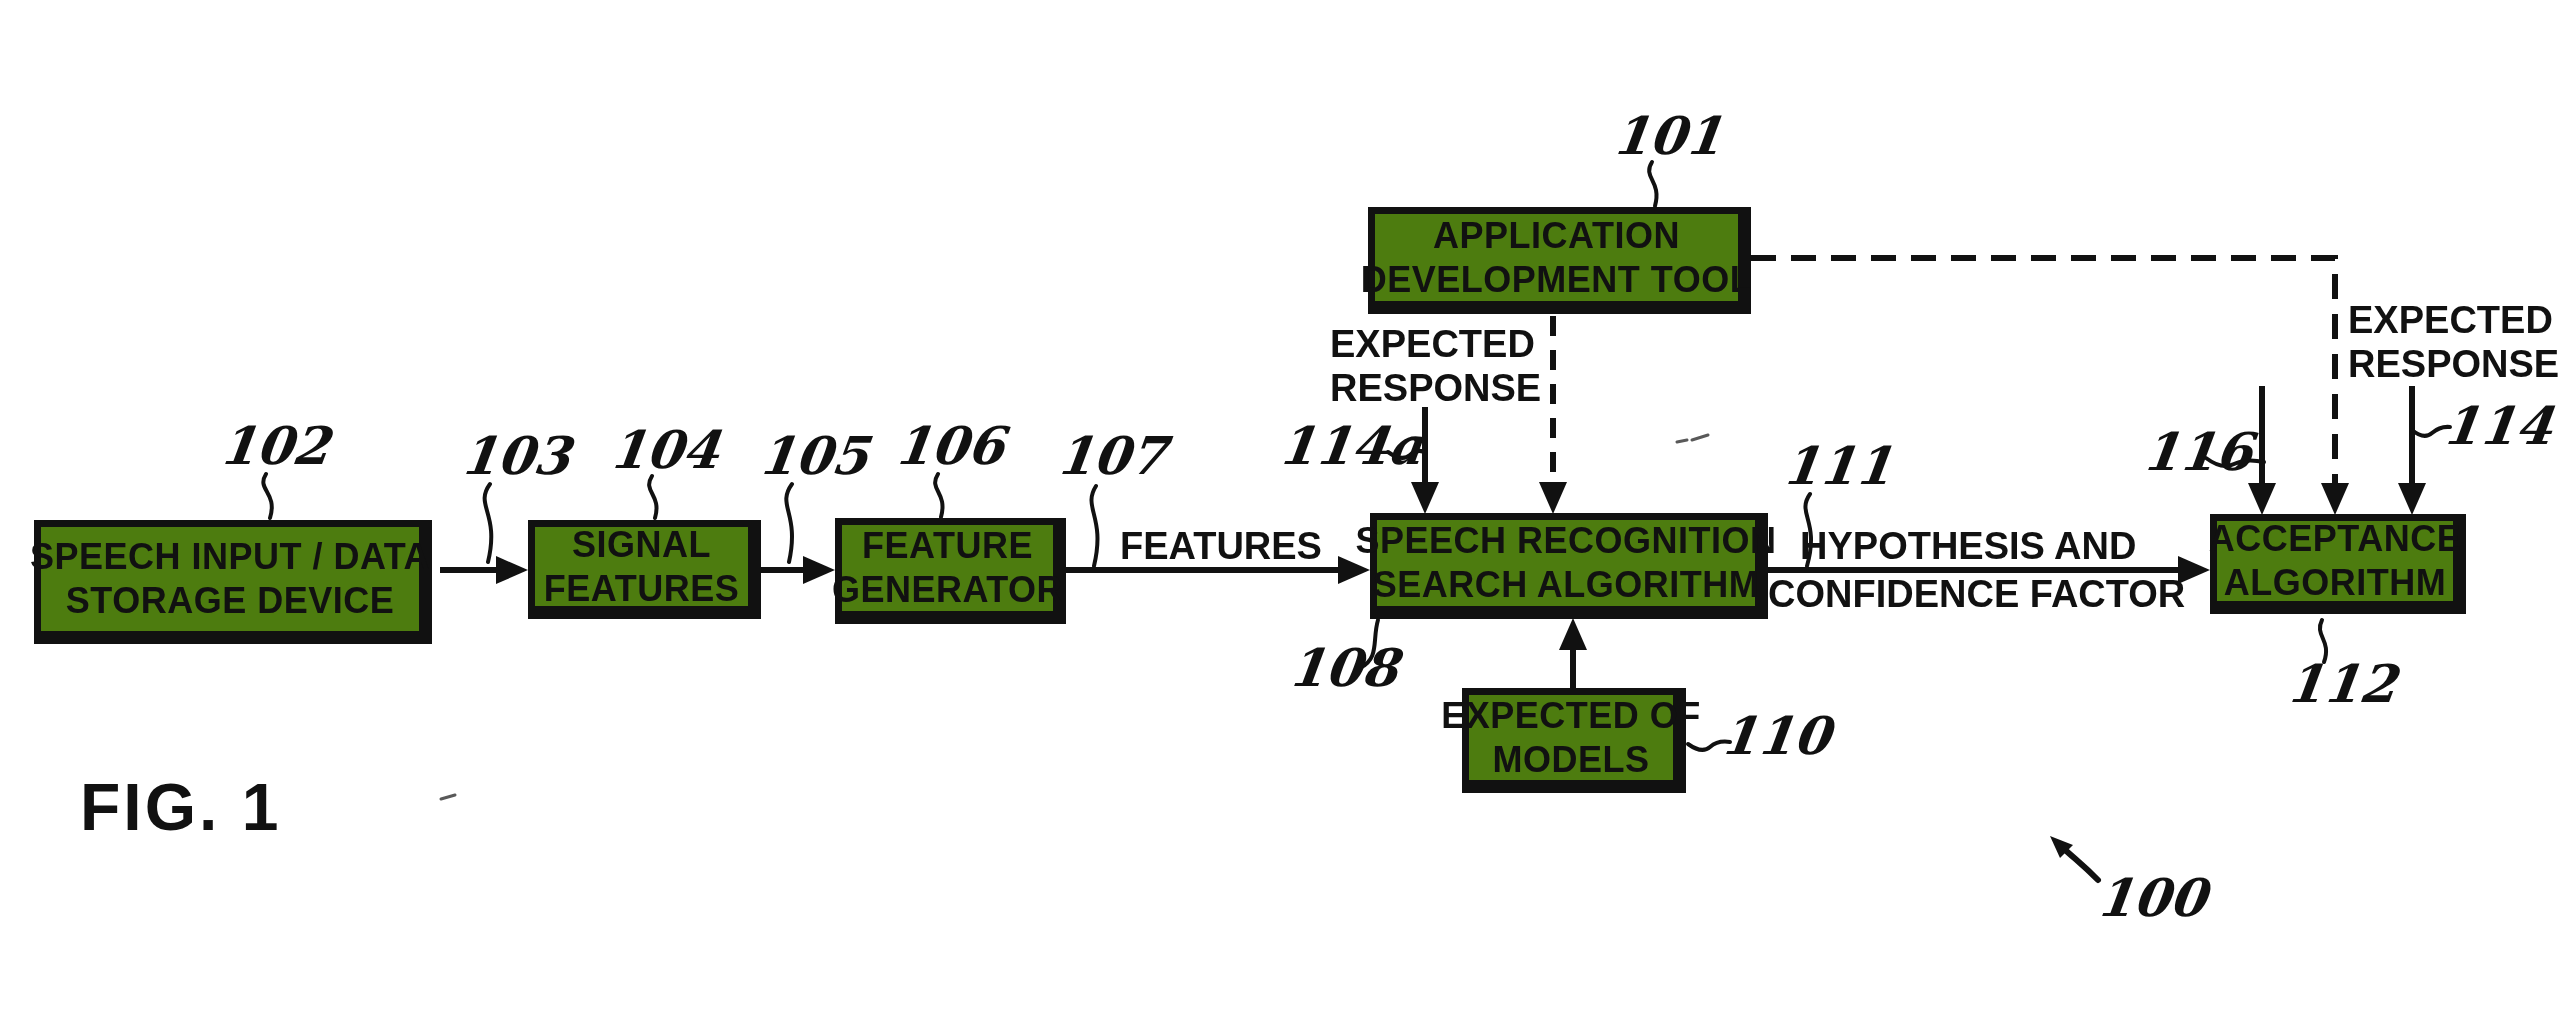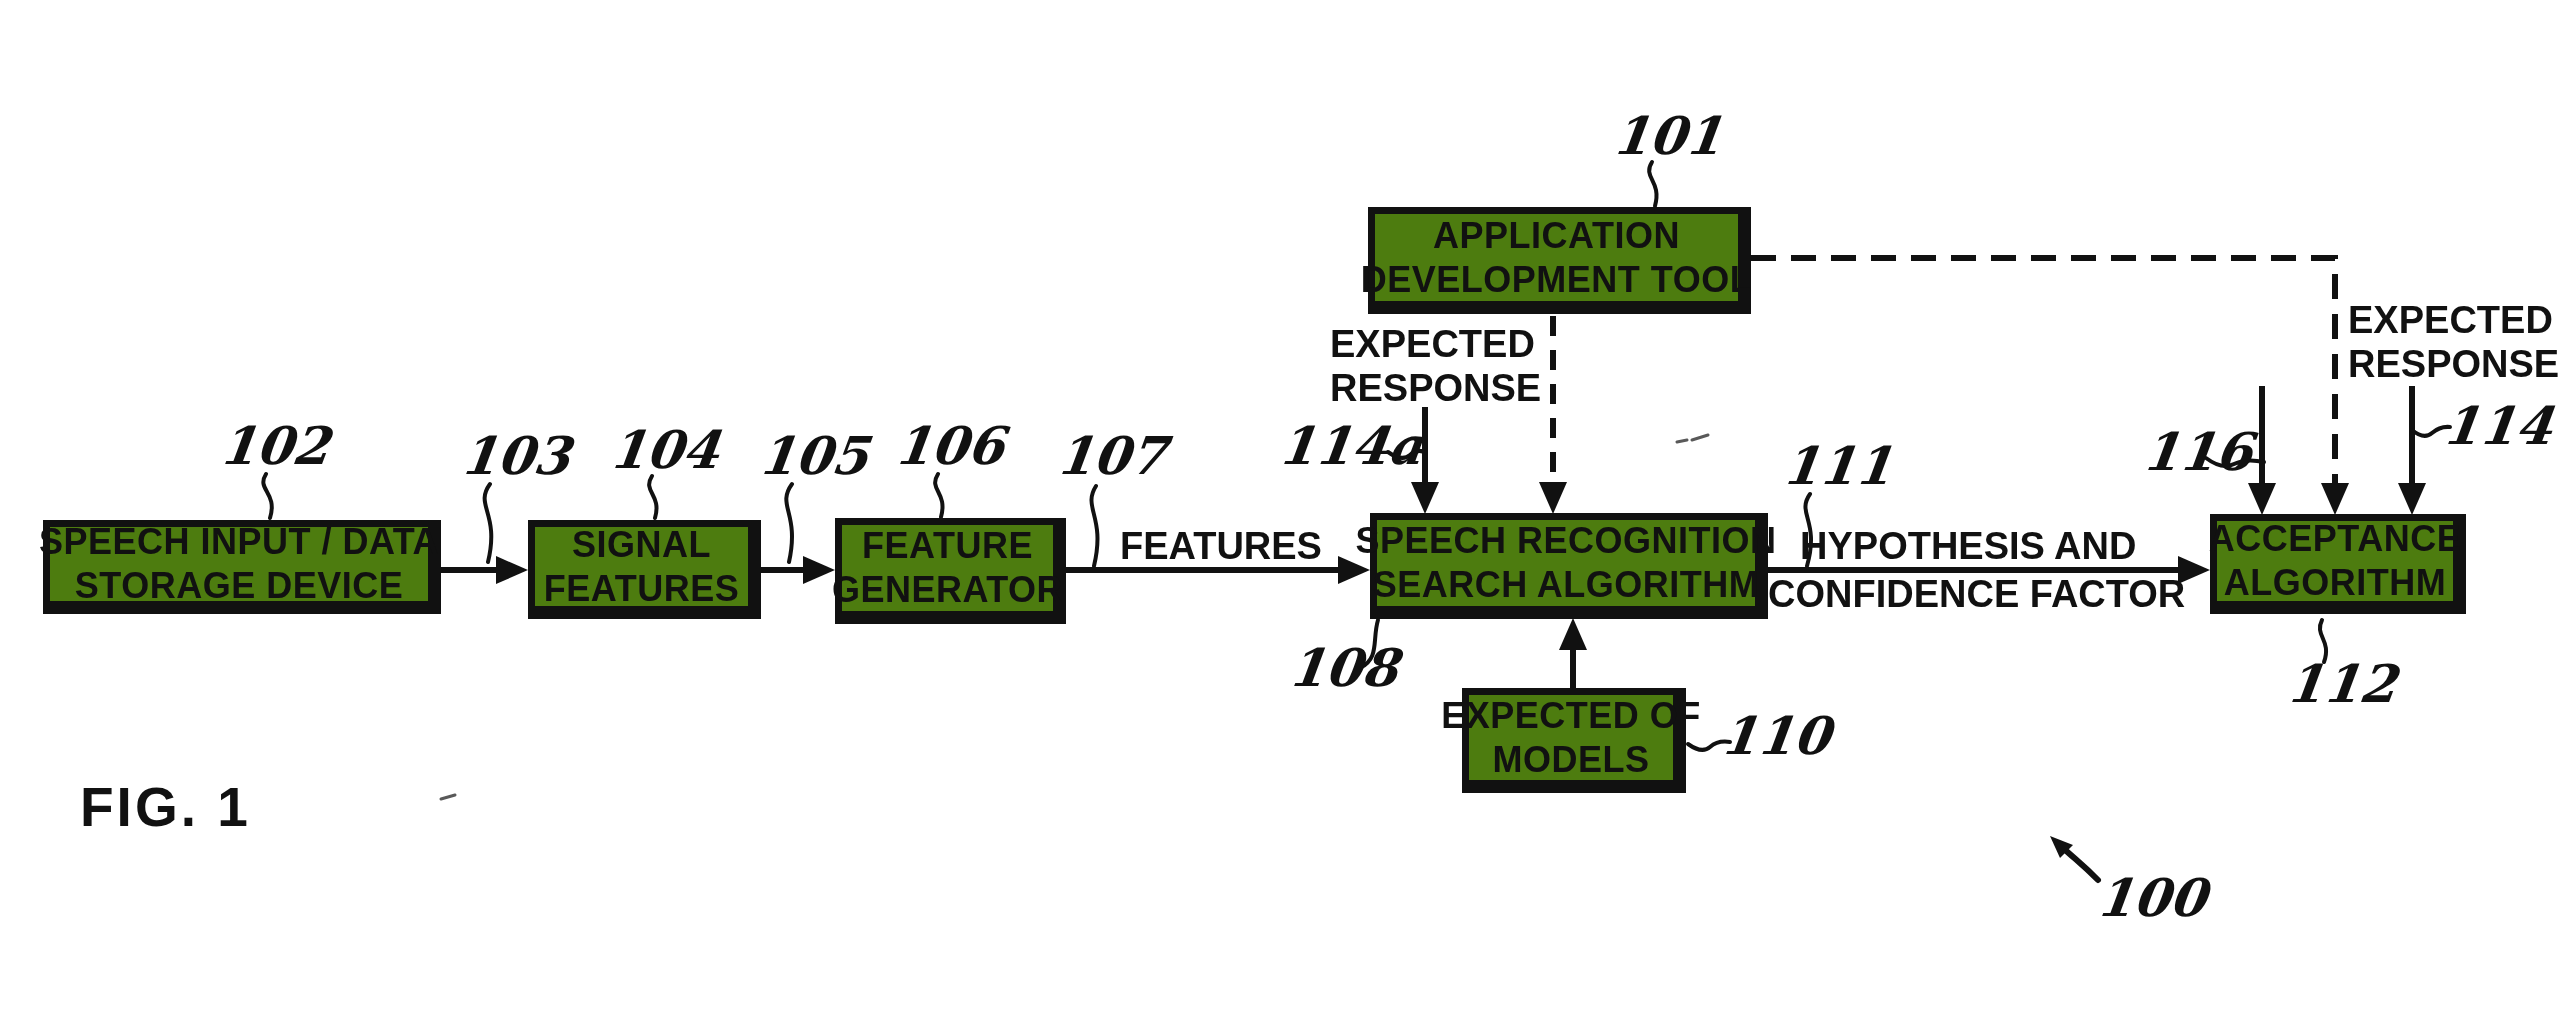--- a/index.html
+++ b/index.html
@@ -34,21 +34,21 @@
   .ref{
     position:absolute;
     font-family:"DejaVu Serif", serif;
     font-style:italic;font-weight:600;
     font-size:52px;line-height:52px;
     transform:skewX(-10deg);
     white-space:nowrap;
   }
   .figlabel{
     position:absolute;
-    font-weight:800;font-size:55px;line-height:82px;letter-spacing:3px;
+    font-weight:800;font-size:66px;line-height:82px;letter-spacing:3px;
     white-space:nowrap;
   }
 </style>
 </head>
 <body>
 
 <div id="stage">
 
   <svg id="connectors" viewBox="0 0 2560 1032" xmlns="http://www.w3.org/2000/svg">
     <g stroke="#111" stroke-width="6" fill="none">
@@ -99,21 +99,21 @@
       <path d="M2098,880 C2082,864 2076,860 2062,847" stroke-width="6"></path>
     </g>
     <polygon points="2050,836 2073,845 2060,858" fill="#111"></polygon>
 
     <g stroke="#222" stroke-width="3" fill="none" opacity="0.75" stroke-linecap="round">
       <path d="M441,799 l14,-4"></path>
       <path d="M1677,442 l10,-2 M1692,440 l16,-5"></path>
     </g>
   </svg>
 
-  <div class="box" style="left:43px;top:520px;width:398px;height:94px">
+  <div class="box" style="left:34px;top:520px;width:398px;height:124px">
     <span>SPEECH INPUT / DATA</span>
     <span>STORAGE DEVICE</span>
   </div>
 
   <div class="box" style="left:528px;top:520px;width:233px;height:99px">
     <span>SIGNAL</span>
     <span>FEATURES</span>
   </div>
 
   <div class="box" style="left:835px;top:518px;width:231px;height:106px">

